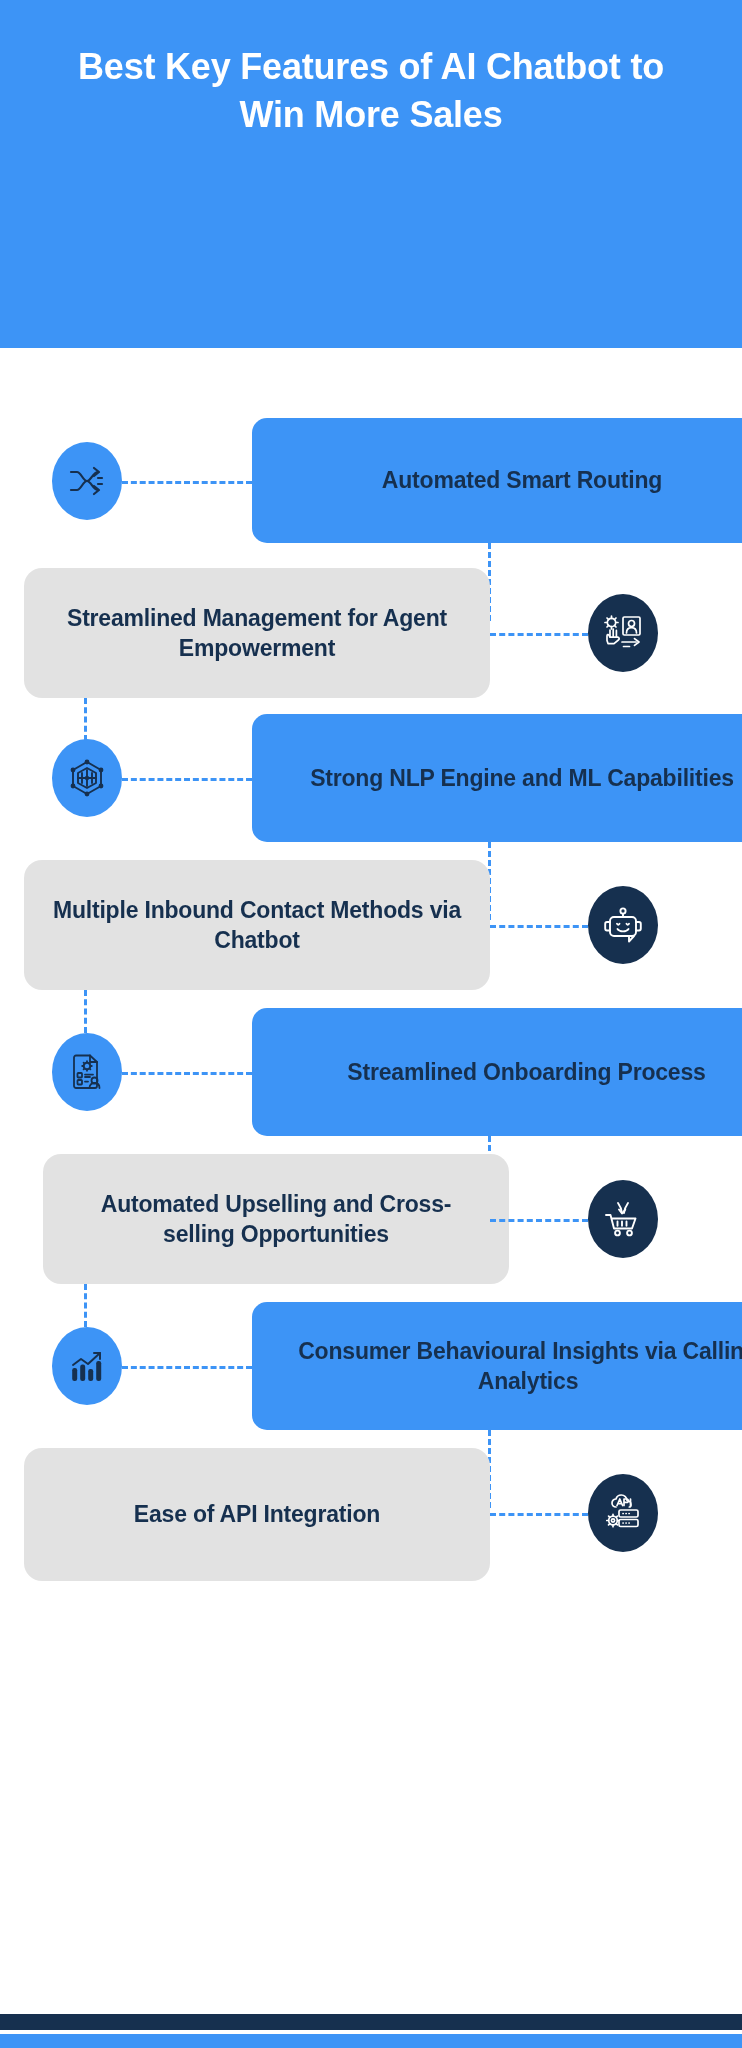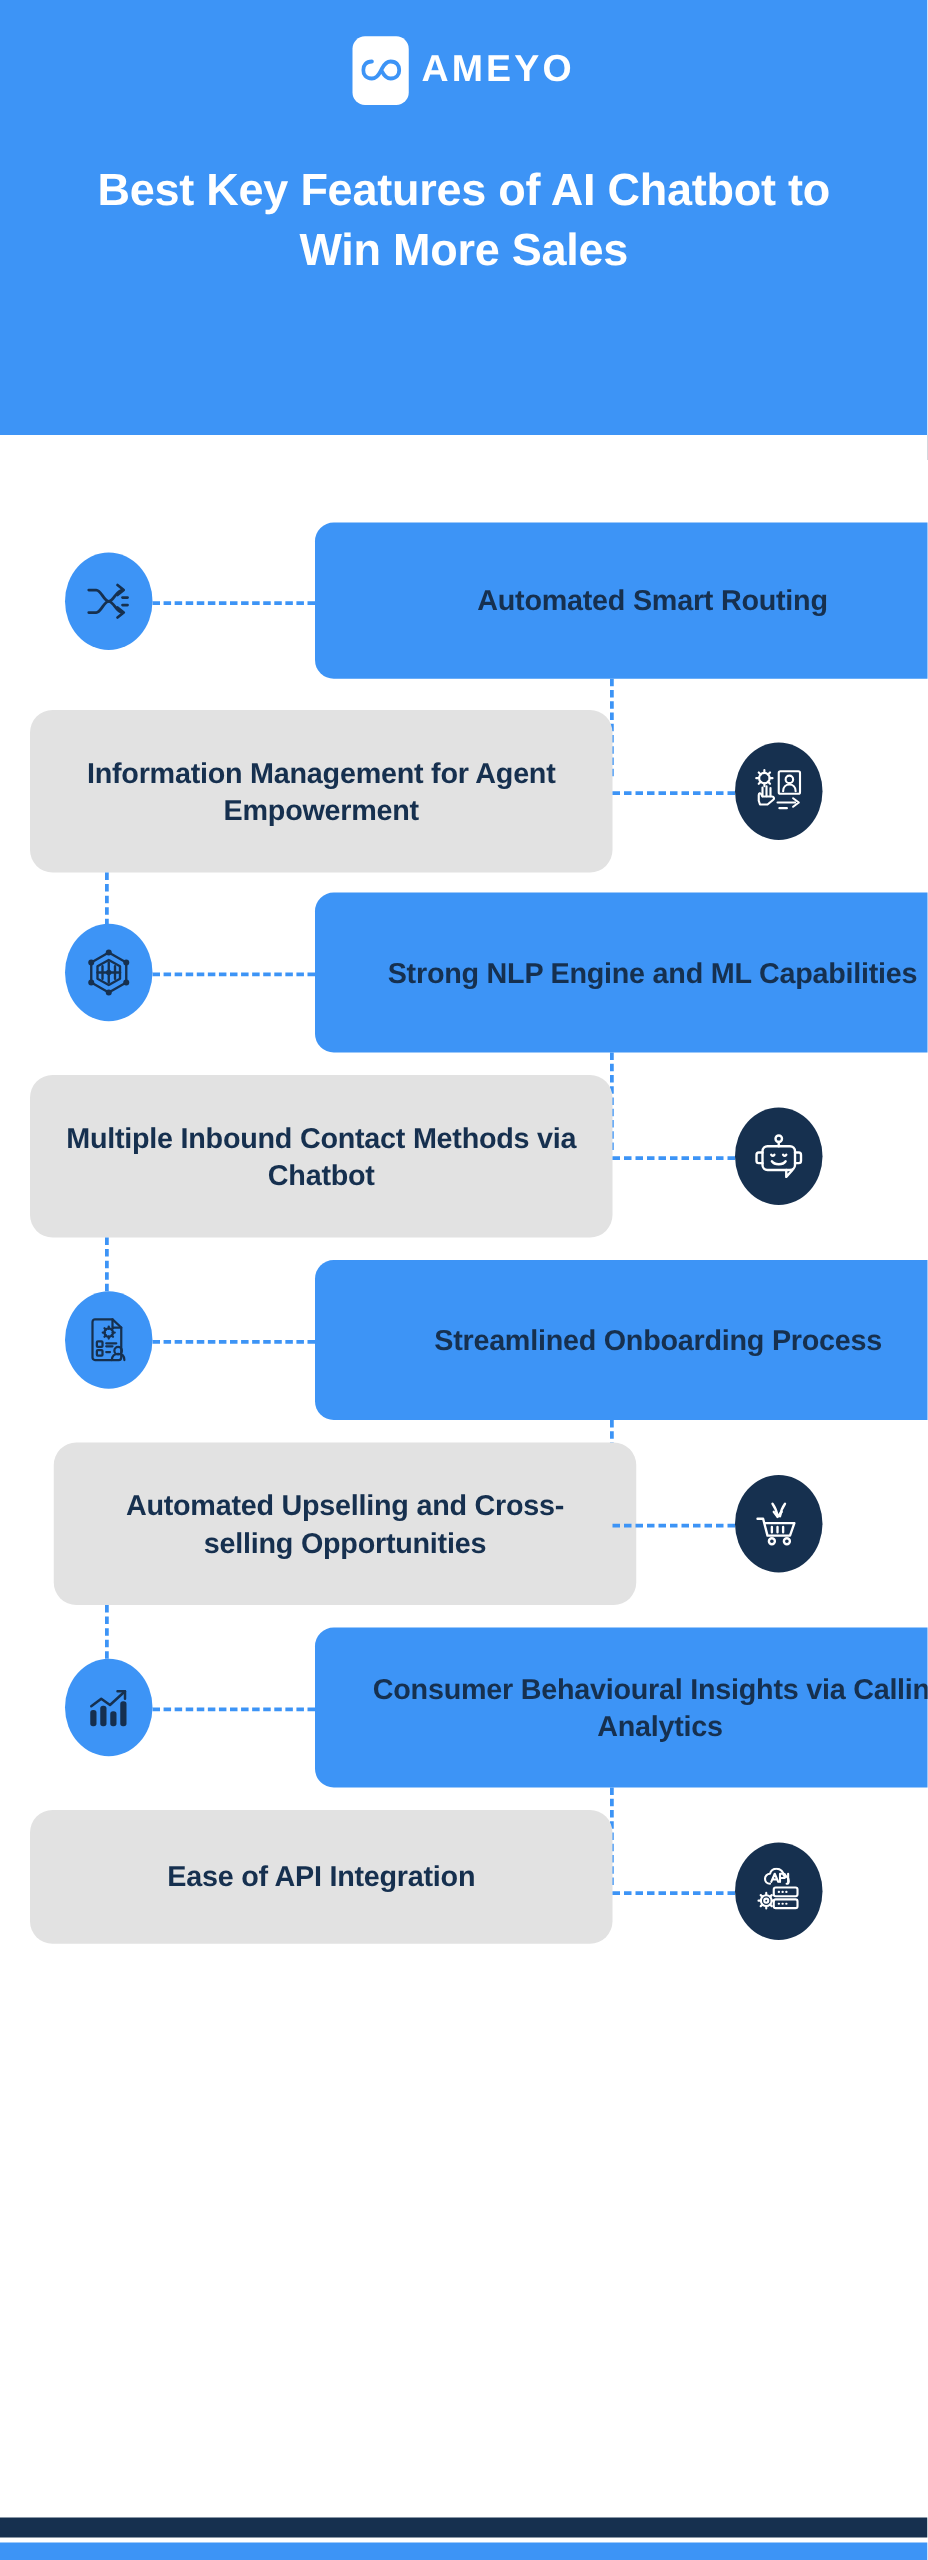--- a/index.html
+++ b/index.html
@@ -136,28 +136,20 @@
     position:absolute;
     left:0; bottom:0;
     width:742px; height:14px;
     background:#3d94f6;
   }
 </style>
 </head>
 <body>
 
 <div class="header">
-  <div class="logo-row">
-    <span class="logo-mark">
-      <svg width="32" height="20" viewBox="0 0 32 20">
-        <path d="M8.5 3.2 C3.8 3.2 1.6 6.2 1.6 10 C1.6 13.8 3.8 16.8 8.5 16.8 C13.2 16.8 14.6 12.4 16 10 C17.4 7.6 18.8 3.2 23.5 3.2 C28.2 3.2 30.4 6.2 30.4 10 C30.4 13.8 28.2 16.8 23.5 16.8 C18.8 16.8 17.4 12.4 16 10" fill="none" stroke="#3d94f6" stroke-width="3.1" stroke-linecap="round"></path>
-      </svg>
-    </span>
-    <span class="logo-word">AMEYO</span>
-  </div>
   <h1 class="title">Best Key Features of AI Chatbot to Win More Sales</h1>
 </div>
 <div class="nav-sep"></div>
 
 <div class="flow">
 
   <div class="row" style="top:0;">
     <div class="card card-blue" style="top:70px;height:125px;">
       <span class="card-label">Automated Smart Routing</span>
     </div>
@@ -172,21 +164,21 @@
           <path d="M30 19 H34"></path>
         </g>
       </svg>
     </div>
     <div class="dash-h" style="left:122px;top:133px;width:130px;"></div>
     <div class="dash-v" style="left:488px;top:195px;height:78px;"></div>
   </div>
 
   <div class="row" style="top:0;">
     <div class="card card-gray" style="top:220px;height:130px;">
-      <span class="card-label">Information Management for Agent Empowerment</span>
+      <span class="card-label">Streamlined Management for Agent Empowerment</span>
     </div>
     <div class="icon-bubble icon-navy" style="top:246px;">
       <svg width="40" height="38" viewBox="0 0 40 38">
         <g fill="none" stroke="#ffffff" stroke-width="1.7" stroke-linecap="round" stroke-linejoin="round">
           <rect x="20" y="3" width="17" height="18" rx="1.3"></rect>
           <circle cx="28.5" cy="9.5" r="3"></circle>
           <path d="M23.5 19 C23.5 15.4 25.8 13.6 28.5 13.6 C31.2 13.6 33.5 15.4 33.5 19"></path>
           <circle cx="8.5" cy="8.5" r="4.2"></circle>
           <path d="M8.5 2 V4.3 M8.5 12.7 V15 M2 8.5 H4.3 M12.7 8.5 H15 M4 4 L5.6 5.6 M11.4 11.4 L13 13 M13 4 L11.4 5.6 M5.6 11.4 L4 13"></path>
           <path d="M7 16 V23 M10.2 15 V23 M13.4 16.4 V23"></path>
@@ -310,21 +302,21 @@
           <rect x="19.2" y="21" width="5" height="12" rx="2.2"></rect>
           <rect x="27.2" y="13" width="5" height="20" rx="2.2"></rect>
         </g>
       </svg>
     </div>
     <div class="dash-h" style="left:122px;top:1018px;width:130px;"></div>
     <div class="dash-v" style="left:488px;top:1082px;height:78px;"></div>
   </div>
 
   <div class="row" style="top:0;">
-    <div class="card card-gray" style="top:1100px;height:107px;text-align:center;">
+    <div class="card card-gray" style="top:1100px;height:133px;text-align:center;">
       <span class="card-label">Ease of API Integration</span>
     </div>
     <div class="icon-bubble icon-navy" style="top:1126px;">
       <svg width="38" height="38" viewBox="0 0 38 38">
         <g fill="none" stroke="#ffffff" stroke-width="1.7" stroke-linecap="round" stroke-linejoin="round">
           <path d="M12 13 C9.6 13 8 11.2 8 9 C8 6.8 9.8 5 12 5 C12.6 2.7 14.7 1 17.3 1 C20.4 1 22.9 3.4 23 6.5 C25.3 6.7 27 8.5 27 10.7 C27 12 26.3 13 25.3 13"></path>
           <path d="M13 11.5 L15.8 5 L18.6 11.5 M13.9 9.6 H17.7"></path>
           <path d="M20 5 H22.6 C23.6 5 24.3 5.8 24.3 6.7 C24.3 7.7 23.6 8.4 22.6 8.4 H20 Z M20 8.4 V11.5"></path>
           <path d="M26.5 5 V11.5"></path>
           <rect x="15" y="16" width="19" height="7" rx="1.6"></rect>

